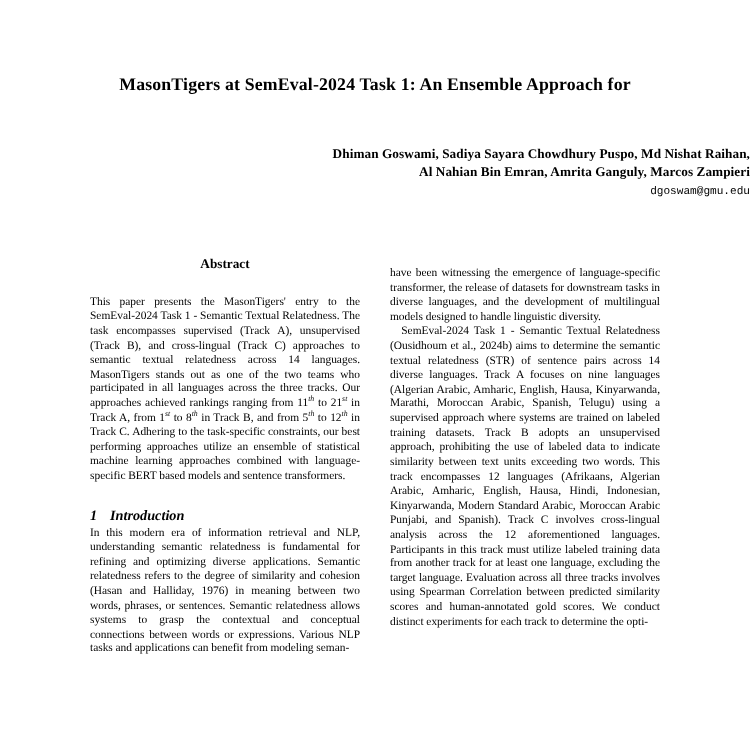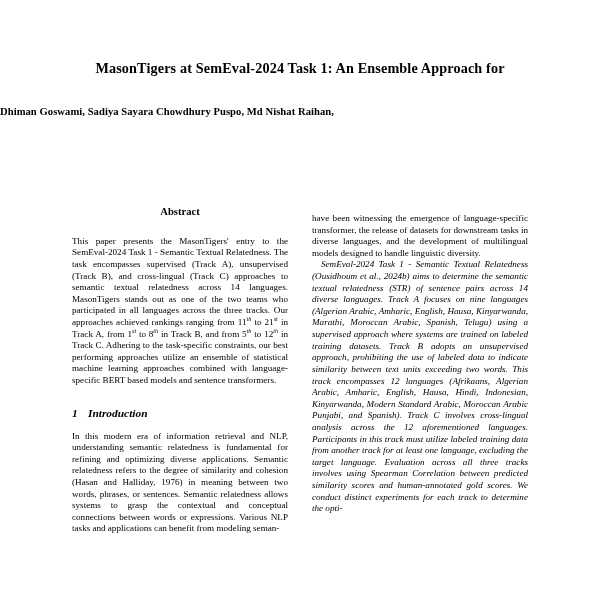--- a/index.html
+++ b/index.html
@@ -31,22 +31,22 @@
   .paper-title {
     font-size: 14.2px;
     font-weight: bold;
     line-height: 1.42;
     margin: 0 auto;
     width: 452px;
     letter-spacing: 0.01em;
     font-family: Liberation Serif, serif;
   }
   .authors-block {
-    margin-top: 26px;
-    text-align: left;
+    margin-top: 38px;
+    text-align: right;
   }
   .author-line {
     font-size: 10.6px;
     font-weight: bold;
     line-height: 1.42;
     letter-spacing: 0.005em;
   }
   .affiliation {
     font-size: 10.3px;
     line-height: 1.45;
@@ -93,24 +93,22 @@
     text-justify: inter-word;
     margin: 0;
     hyphens: manual;
     word-spacing: -0.01em;
   }
   p.abstract-text {
     margin-top: 17px;
   }
   p.indent {
     text-indent: 9px;
-    font-style: italic;
   }
   p.first-para {
-    margin-top: 10px;
   }
 
   .section-heading {
     font-size: 11.4px;
     font-weight: bold;
     margin: 19px 0 0 0;
     line-height: 1.3;
     font-style: italic;
   }
   .section-heading .secnum {
@@ -127,20 +125,22 @@
 
 <div id="page">
 
   <div class="title-block">
     <div class="paper-title">
       <span>MasonTigers at SemEval-2024 Task 1:  An Ensemble Approach for</span><br>
     </div>
 
     <div class="authors-block">
       <div class="author-line">Dhiman Goswami, Sadiya Sayara Chowdhury Puspo, Md Nishat Raihan,</div>
+      <div class="author-line">Al Nahian Bin Emran, Amrita Ganguly, Marcos Zampieri</div>
+      <div class="email">dgoswam@gmu.edu</div>
     </div>
   </div>
 
   <div class="columns">
 
     <div class="col col-left">
 
       <div class="abstract-heading">Abstract</div>
 
       <p class="body-text abstract-text"><span>This paper presents the </span><span class="it">MasonTigers</span><span>' entry to the SemEval-2024 Task 1 - Semantic Textual Relatedness. The task encompasses supervised (Track A), unsupervised (Track B), and cross-lingual (Track C) approaches to semantic textual relatedness across 14 languages. </span><span class="it">MasonTigers</span><span> stands out as one of the two teams who participated in all languages across the three tracks. Our approaches achieved rankings ranging from 11</span><sup class="it">th</sup><span> to 21</span><sup class="it">st</sup><span> in Track A, from 1</span><sup class="it">st</sup><span> to 8</span><sup class="it">th</sup><span> in Track B, and from 5</span><sup class="it">th</sup><span> to 12</span><sup class="it">th</sup><span> in Track C. Adhering to the task-specific constraints, our best performing approaches utilize an ensemble of statistical machine learning approaches combined with language-specific BERT based models and sentence transformers.</span></p>

